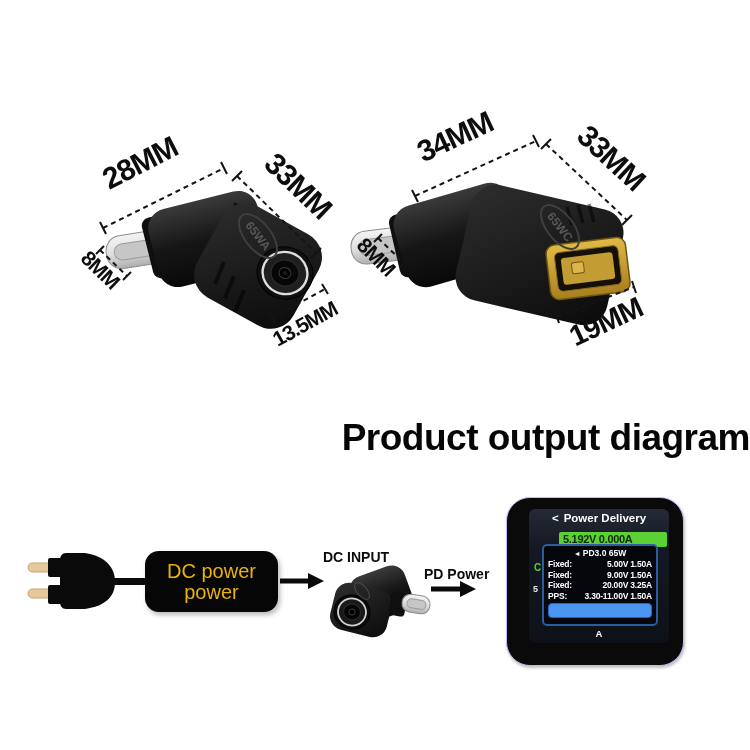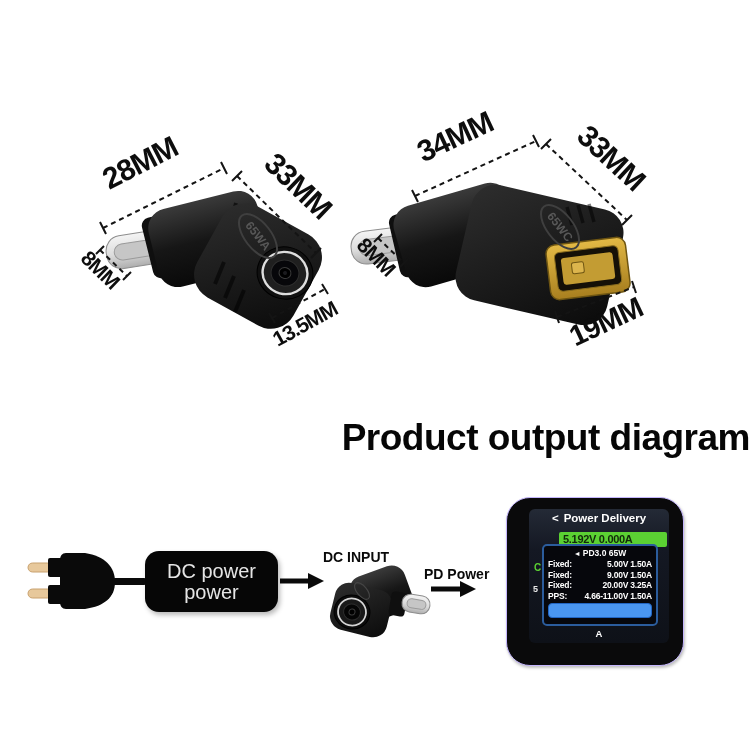--- a/index.html
+++ b/index.html
@@ -15,21 +15,21 @@
   #dim-l-plug {left:100px;top:270px;transform:translate(-50%,-50%) rotate(44deg);}
   #dim-l-tip  {left:305px;top:324px;transform:translate(-50%,-50%) rotate(-29deg);}
   #dim-r-top  {left:455px;top:137px;transform:translate(-50%,-50%) rotate(-25deg);}
   #dim-r-right{left:611px;top:158px;transform:translate(-50%,-50%) rotate(43deg);}
   #dim-r-plug {left:376px;top:257px;transform:translate(-50%,-50%) rotate(45deg);}
   #dim-r-tip  {left:606px;top:322px;transform:translate(-50%,-50%) rotate(-25deg);font-size:29px;}
   .heading{position:absolute;left:0;top:417px;width:750px;text-align:right;
            font-size:37px;font-weight:800;color:#060606;letter-spacing:-0.5px;}
   
   .supply-box{position:absolute;left:145px;top:551px;width:133px;height:61px;background:#060606;
-              border-radius:14px;color:#e5e5e5;display:flex;flex-direction:column;align-items:center;
+              border-radius:14px;color:#eab308;display:flex;flex-direction:column;align-items:center;
               justify-content:center;font-size:20px;line-height:21px;
               box-shadow:2px 3px 5px rgba(0,0,0,.28);}
   .flow-label{position:absolute;font-size:14px;font-weight:600;color:#0a0a0a;white-space:nowrap;}
   #dc-input-label{left:281px;top:549px;margin-left:42px;}
   #pd-output-label{left:424px;top:566px;}
   
   .meter{position:absolute;left:506px;top:497px;width:178px;height:169px;background:#0a0a0b;
          border-radius:24px;border:1px solid #c4b5fd;box-shadow:1px 2px 3px rgba(0,0,0,.25);
          box-sizing:border-box;}
   .meter-screen{position:absolute;left:22px;top:11px;width:140px;height:134px;border-radius:6px;
@@ -229,21 +229,21 @@
         <div class="popup-row">
           <span>Fixed:</span>
           <span>9.00V 1.50A</span>
         </div>
         <div class="popup-row">
           <span>Fixed:</span>
           <span>20.00V 3.25A</span>
         </div>
         <div class="popup-row">
           <span>PPS:</span>
-          <span>4.66-11.00V 1.50A</span>
+          <span>3.30-11.00V 1.50A</span>
         </div>
         <div class="popup-bar"></div>
       </div>
 
       <div class="meter-bottom">A</div>
     </div>
   </div>
 
 </div>
 

